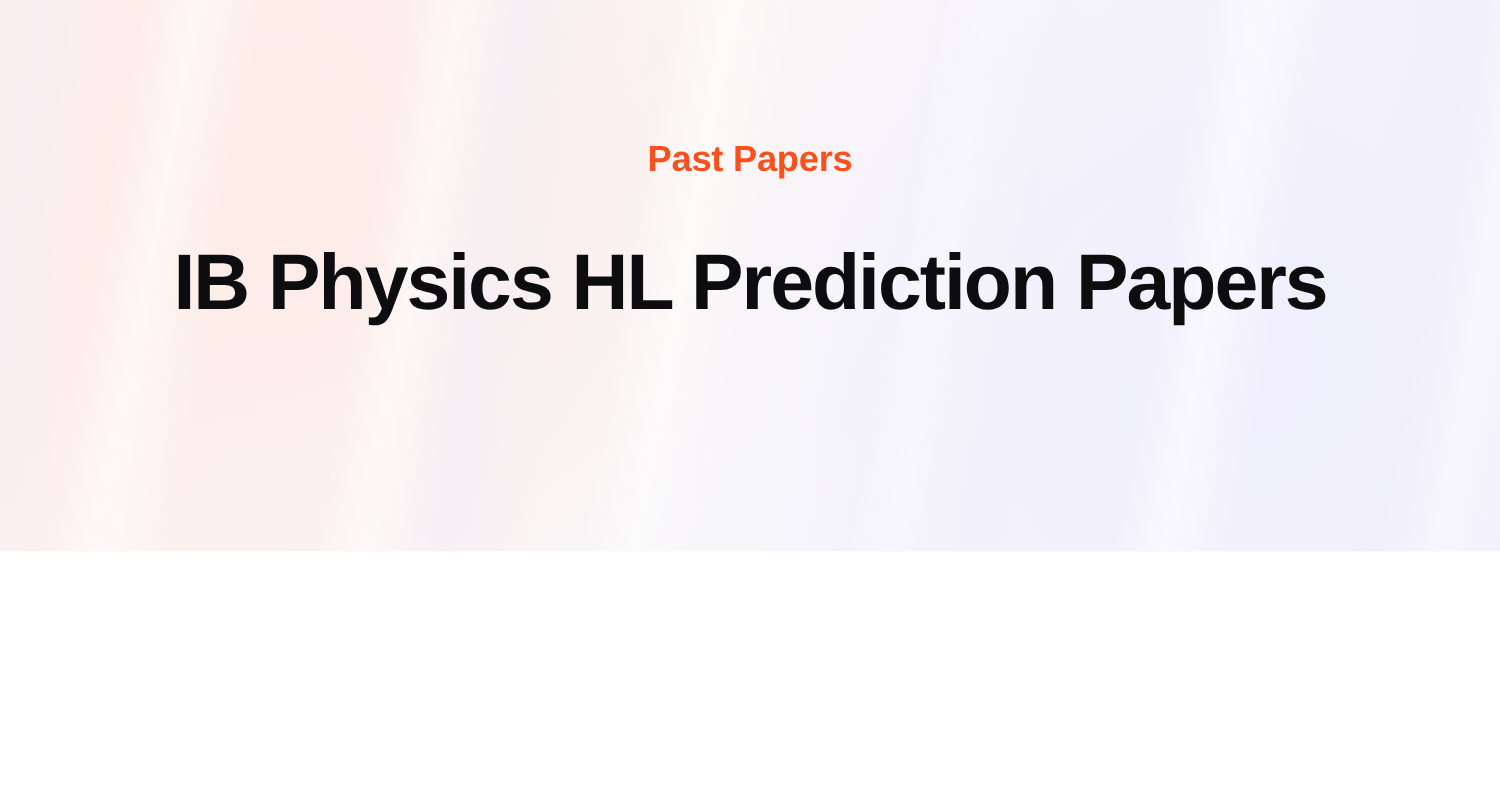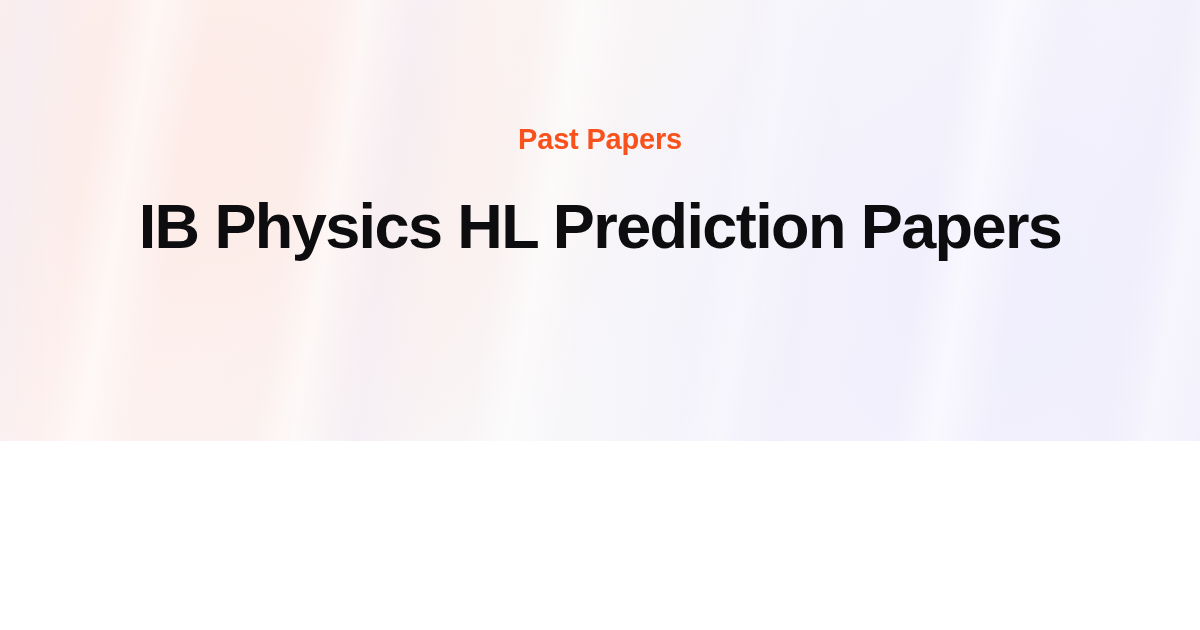--- a/index.html
+++ b/index.html
@@ -97,21 +97,21 @@
     margin: 0 0 38px 0;
     white-space: nowrap;
   }
 
   .headline {
     font-size: 63px;
     font-weight: 700;
     letter-spacing: -1.6px;
     color: #0d0d0f;
     line-height: 1.06;
-    margin: 1px;
+    margin: 12px;
     text-align: center;
     white-space: nowrap;
   }
 </style>
 </head>
 <body>
 
 <div class="og-card">
 
   <div class="glow-warm"></div>

